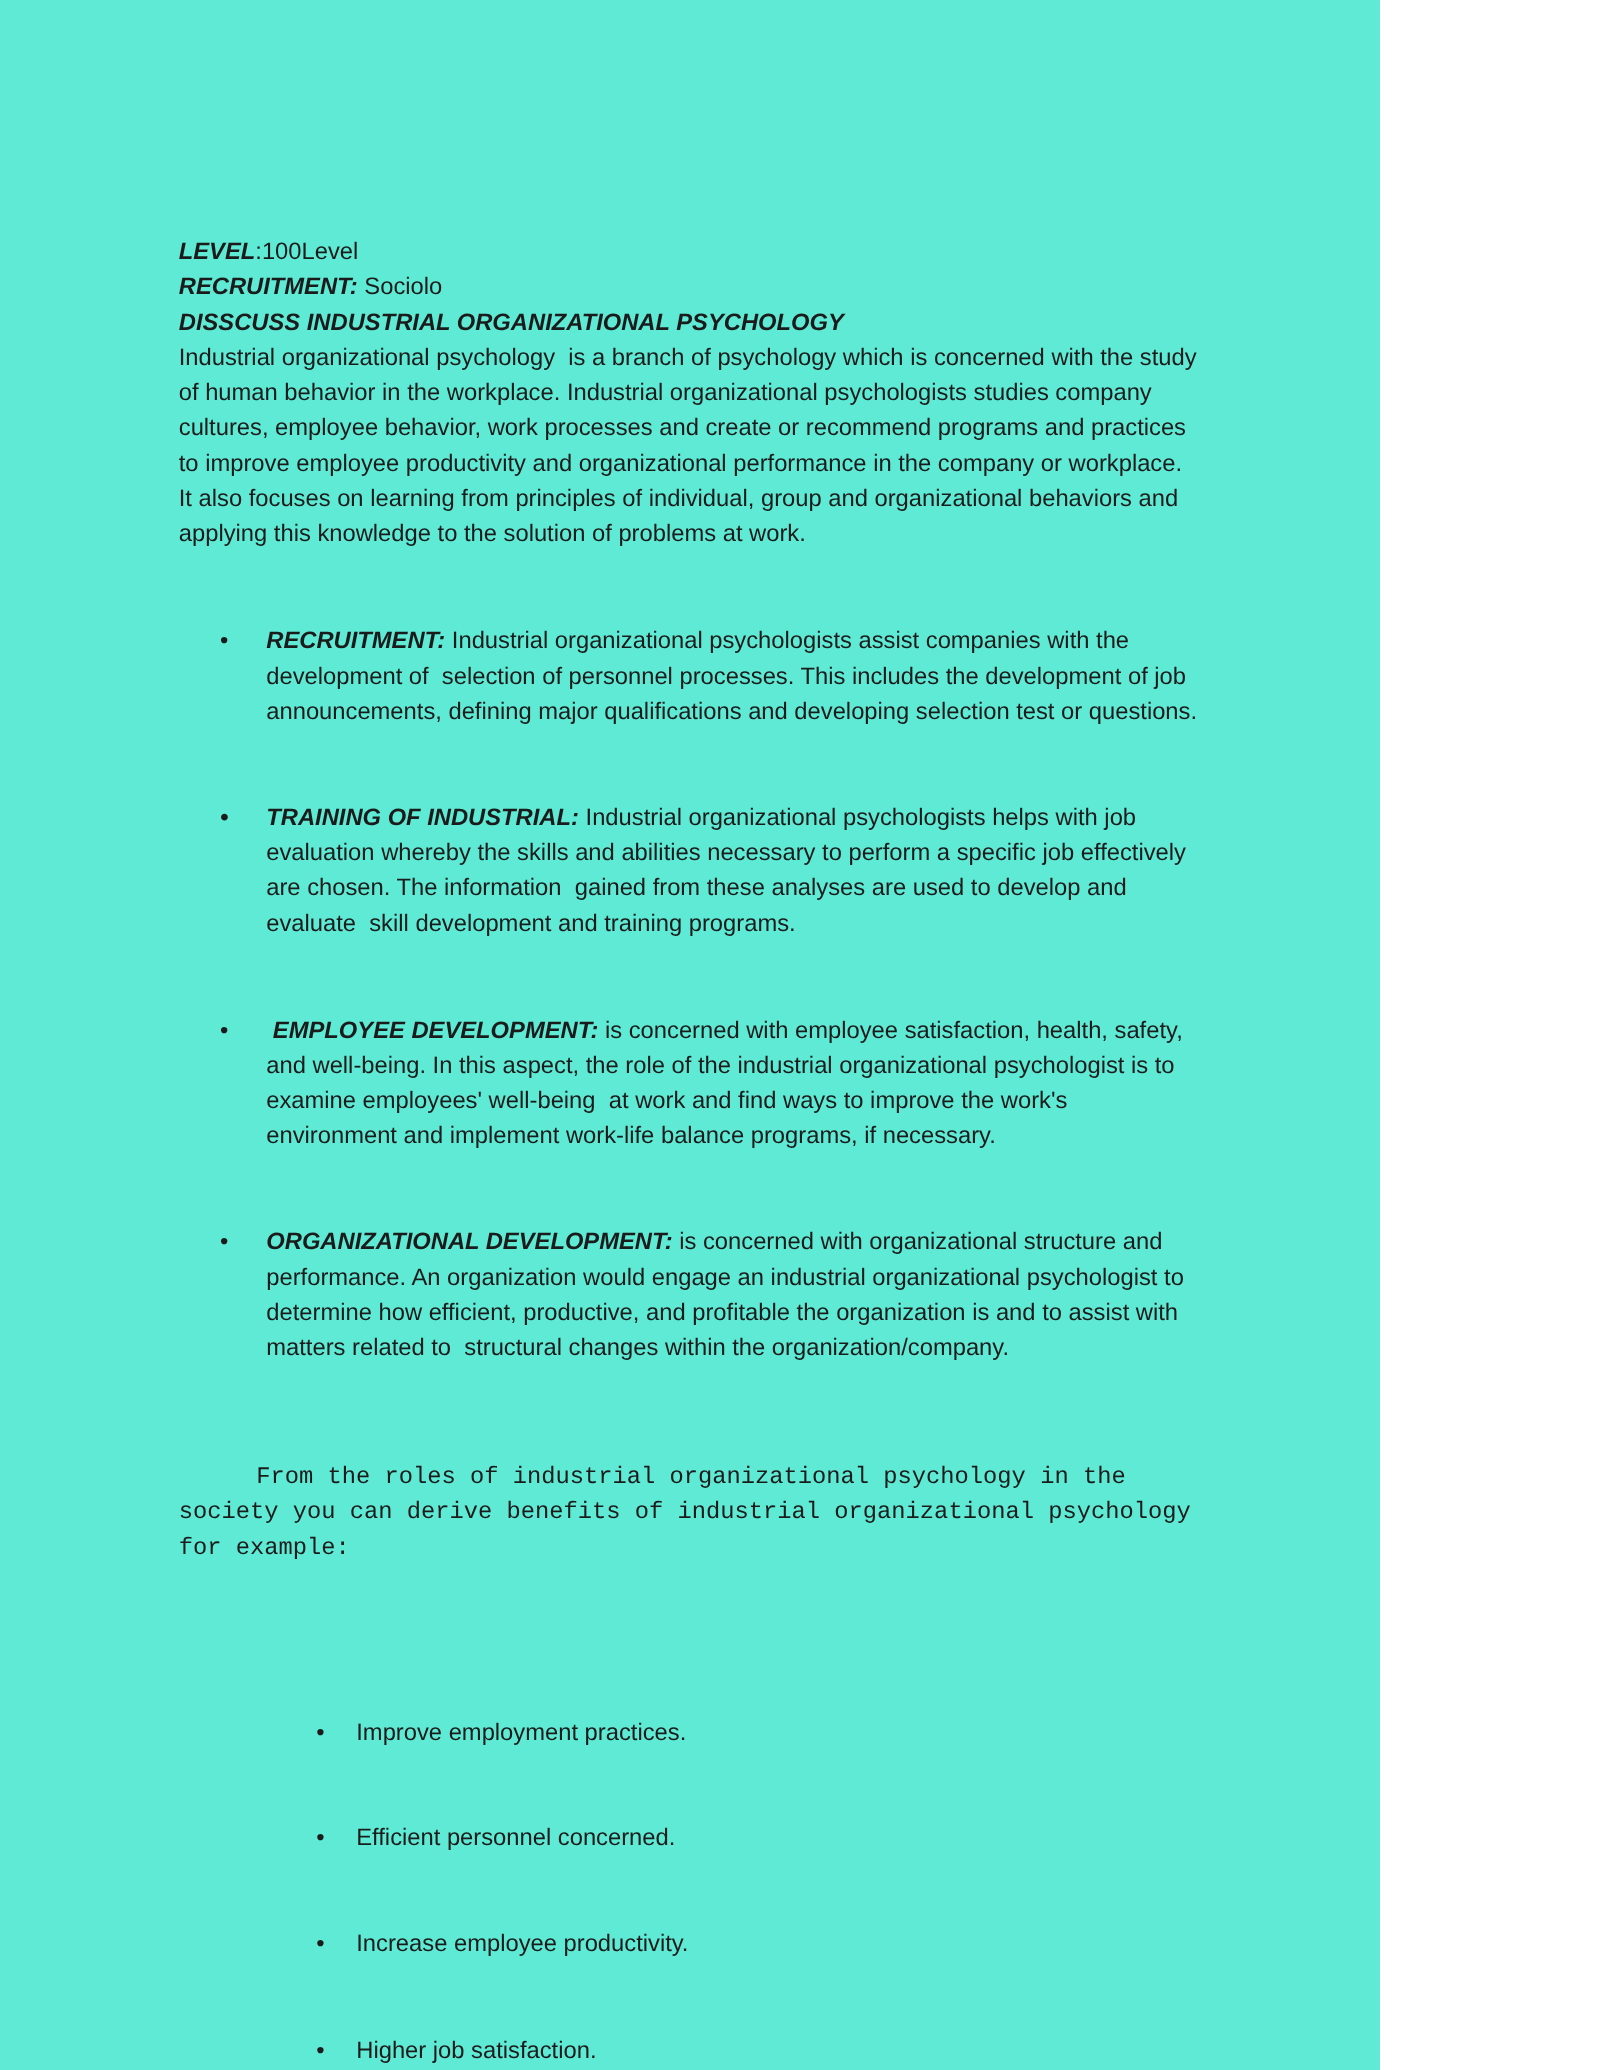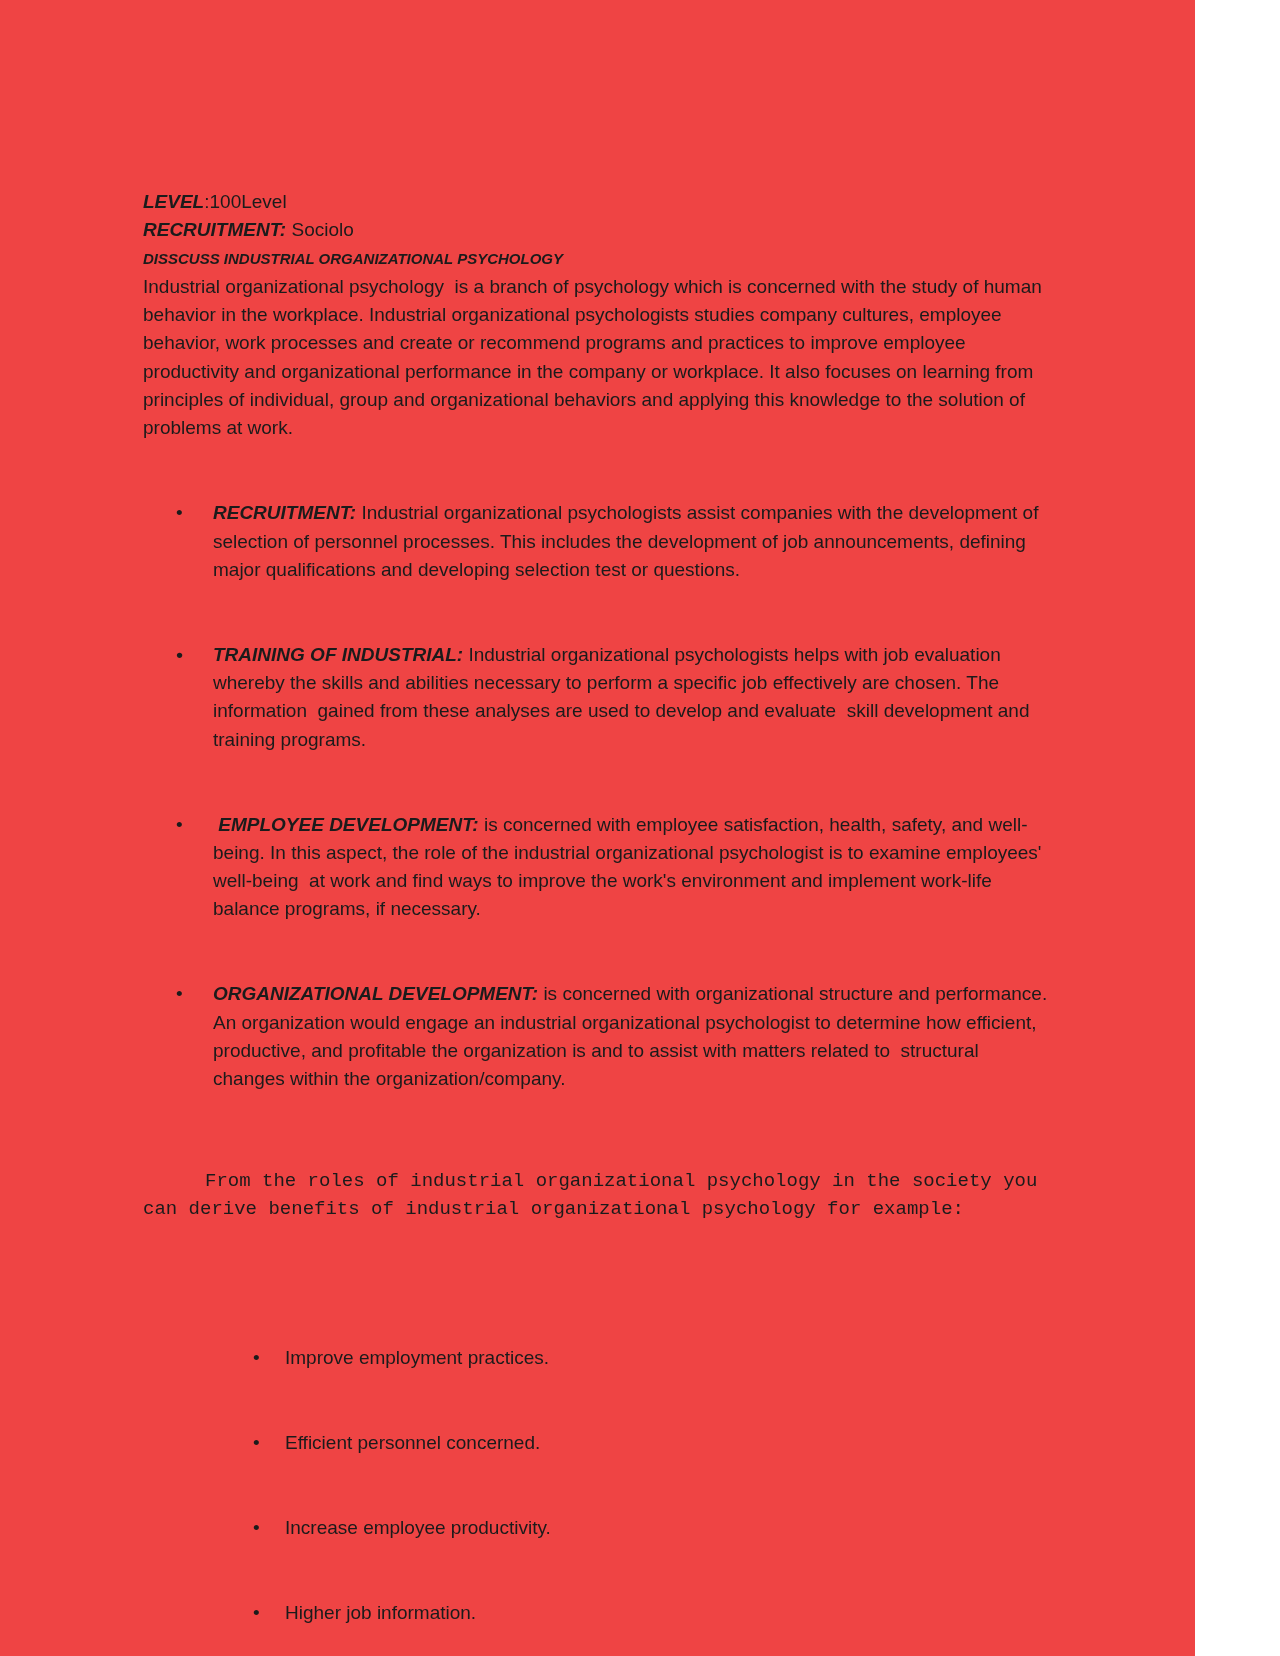--- a/index.html
+++ b/index.html
@@ -2,44 +2,44 @@
 <html><head>
 <meta charset="utf-8">
 <style>
   html, body {
     margin: 0;
     padding: 0;
     background: #ffffff;
   }
   .page {
     position: relative;
-    width: 1195px;
+    width: 1104px;
     height: 1656px;
     box-sizing: border-box;
-    background: #ef4444;
+    background: #5eead4;
     padding: 188px 145px 0 143px;
     color: #1b1b1b;
     font-family: "Liberation Sans", sans-serif;
     font-size: 19px;
     line-height: 28.3px;
   }
   .page p, .page h1, .page ul, .page li {
     margin: 0;
     padding: 0;
     white-space: pre-wrap;
   }
   .meta-line {
     margin-bottom: 17px;
   }
   .bi {
     font-weight: bold;
     font-style: italic;
   }
   .doc-heading {
-    font-size: 15px;
+    font-size: 19px;
     font-weight: bold;
     font-style: italic;
     margin-top: 61px;
     margin-bottom: 17px;
   }
   .body-par {
     margin-bottom: 17px;
   }
   .roles-intro {
     margin-left: 29px;
@@ -98,19 +98,19 @@
     <li><span class="bullet">•</span><span class="bi"> EMPLOYEE DEVELOPMENT:</span><span> is concerned with employee satisfaction, health, safety, and well-being. In this aspect, the role of the industrial organizational psychologist is to examine employees' well-being  at work and find ways to improve the work's environment and implement work-life balance programs, if necessary.</span></li>
     <li><span class="bullet">•</span><span class="bi">ORGANIZATIONAL DEVELOPMENT:</span><span> is concerned with organizational structure and performance. An organization would engage an industrial organizational psychologist to determine how efficient, productive, and profitable the organization is and to assist with matters related to  structural changes within the organization/company.</span></li>
   </ul>
 
   <p class="benefits-intro">From the roles of industrial organizational psychology in the society you can derive benefits of industrial organizational psychology for example:</p>
 
   <ul class="benefits-list">
     <li><span class="bullet">•</span><span>Improve employment practices.</span></li>
     <li><span class="bullet">•</span><span>Efficient personnel concerned.</span></li>
     <li><span class="bullet">•</span><span>Increase employee productivity.</span></li>
-    <li><span class="bullet">•</span><span>Higher job information.</span></li>
+    <li><span class="bullet">•</span><span>Higher job satisfaction.</span></li>
     <li><span class="bullet">•</span><span>Conducive work environment .</span></li>
     
     
   </ul>
 
 </div>
 
 </body></html>

